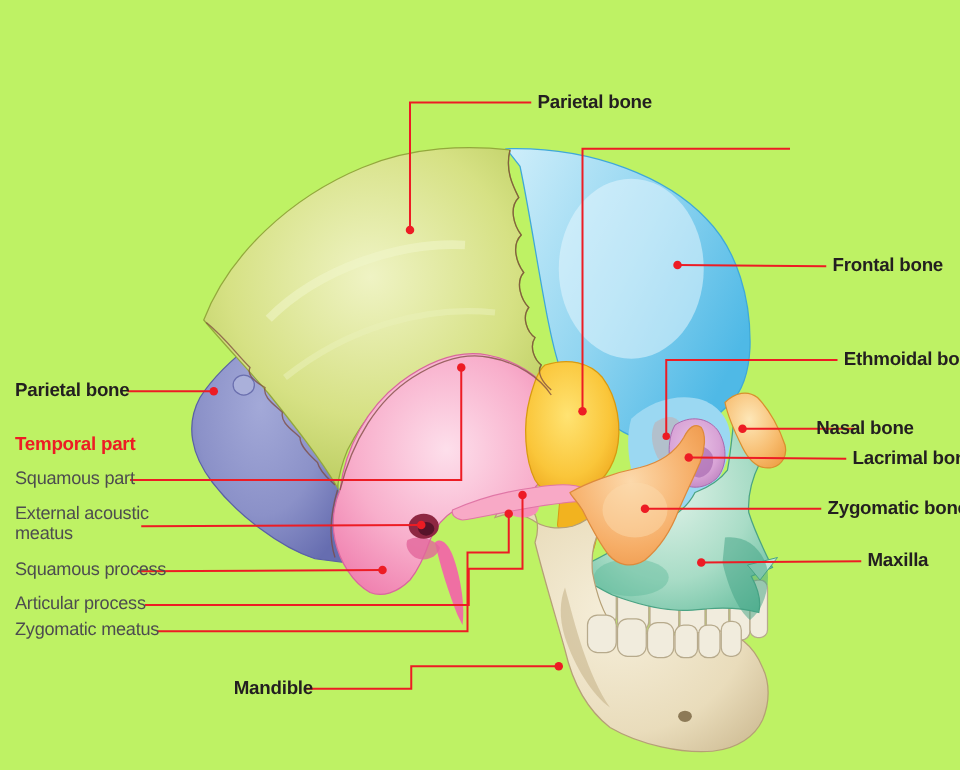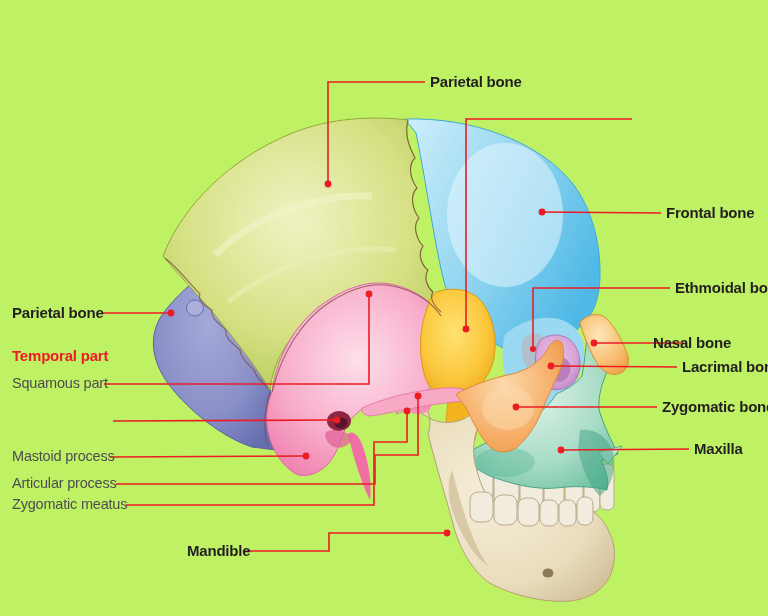--- a/index.html
+++ b/index.html
@@ -205,18 +205,19 @@
   <div class="lbl bold" style="left:666px;top:205px">Frontal bone</div>
   <div class="lbl bold" style="left:675px;top:280px">Ethmoidal bone</div>
   <div class="lbl bold" style="left:653px;top:335px">Nasal bone</div>
   <div class="lbl bold" style="left:682px;top:359px">Lacrimal bone</div>
   <div class="lbl bold" style="left:662px;top:399px">Zygomatic bone</div>
   <div class="lbl bold" style="left:694px;top:441px">Maxilla</div>
 
   <div class="lbl bold" style="left:12px;top:305px">Parietal bone</div>
   <div class="lbl red" style="left:12px;top:348px">Temporal part</div>
   <div class="lbl" style="left:12px;top:376px">Squamous part</div>
-  <div class="lbl" style="left:12px;top:449px">Mastoid process</div>
+  <div class="lbl wrap" style="left:12px;top:404px">External acoustic meatus</div>
+  <div class="lbl" style="left:12px;top:449px">Squamous process</div>
   <div class="lbl" style="left:12px;top:476px">Articular process</div>
   <div class="lbl" style="left:12px;top:497px">Zygomatic meatus</div>
   <div class="lbl bold" style="left:187px;top:543px">Mandible</div>
 
 </div>
 
 </body></html>

